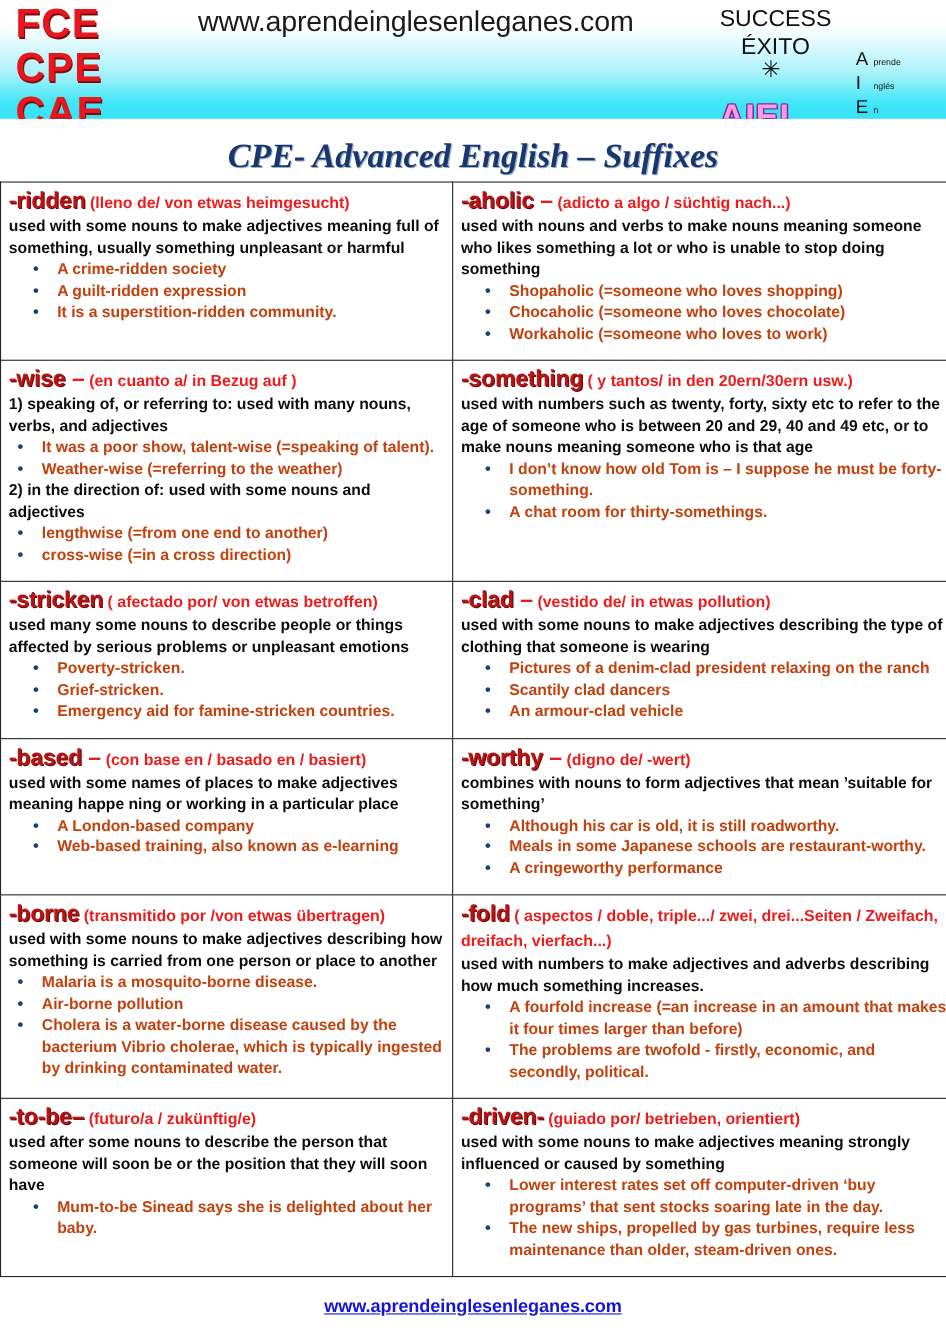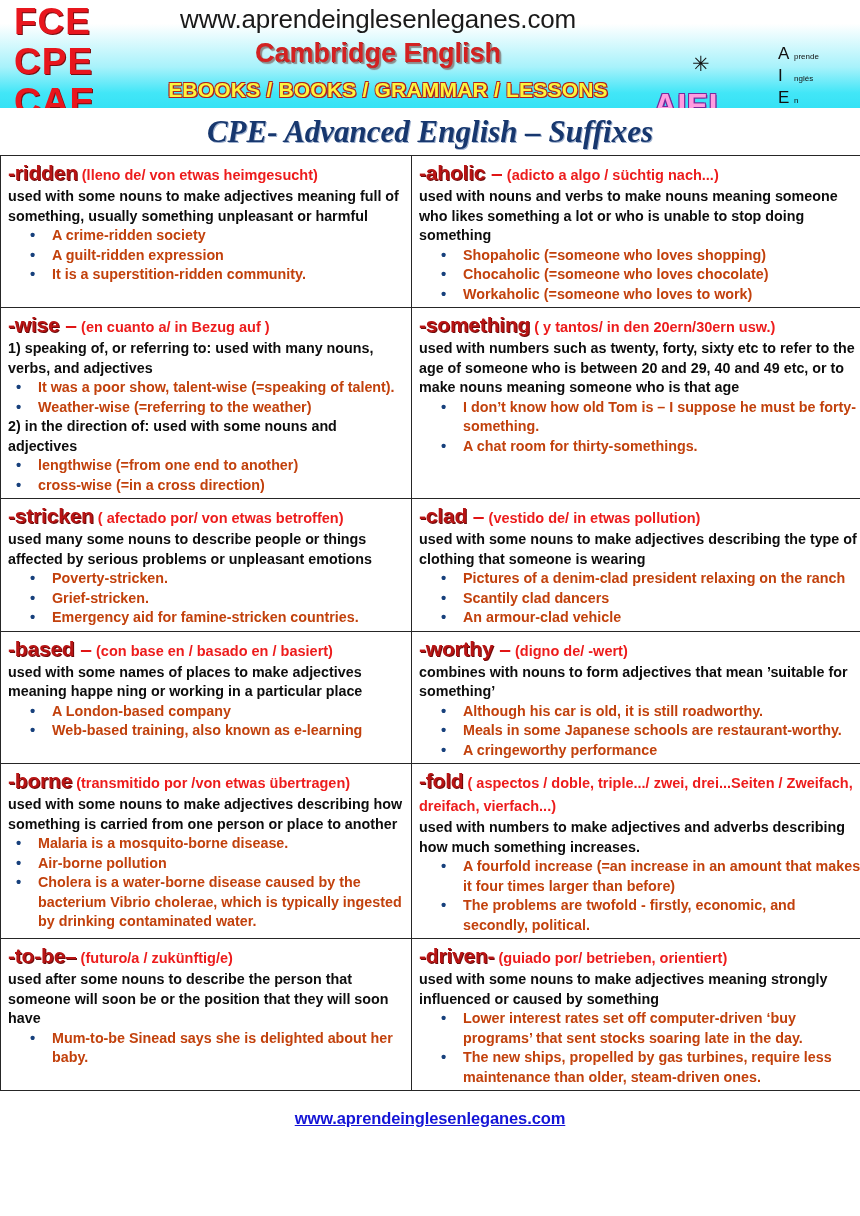--- a/index.html
+++ b/index.html
@@ -125,38 +125,38 @@
   }
 
   
   .page-title {
     width: 860px;
     text-align: center;
     font-size: 31px;
     font-weight: bold;
     font-style: italic;
     color: #17376e;
-    padding-top: 6px;
+    padding-top: 16px;
     padding-bottom: 5px;
     letter-spacing: 0px;
     text-shadow: 1px 1px 0 #9fb0cd;
     font-family: "Liberation Serif", serif;
   }
 
   
   .suffix-table {
     margin: 0 auto;
     width: 841px;
     border-collapse: collapse;
     table-layout: fixed;
   }
   .suffix-table td {
     border: 1.4px solid #262626;
     vertical-align: top;
-    padding: 5px 6px 3px 7px;
+    padding: 5px 6px 13px 7px;
   }
   .col-left  { width: 397px; }
   .col-right { width: 444px; }
 
   .cell-head {
     margin: 0 0 1px 0;
     line-height: 23px;
     white-space: normal;
   }
   .suffix-name {
@@ -230,23 +230,25 @@
 </head>
 <body>
 
 <div class="banner">
   <div class="banner-fce">
     <div>FCE</div>
     <div>CPE</div>
     <div>CAE</div>
   </div>
   <div class="banner-url">www.aprendeinglesenleganes.com</div>
-  <div class="banner-cambridge">Cambridge English</div>
   <div class="banner-lines">
-    <div>EBOOKS / BOOKS / GRAMMAR / LESSONS</div>
+  </div>
+  <div class="banner-success">
+    <div>SUCCESS</div>
+    <div>ÉXITO</div>
   </div>
   <div class="banner-star">✳</div>
   <div class="banner-aiel-big">AIEL</div>
   <div class="aiel-stack">
     <div class="aiel-row">
       <span class="aiel-cap">A</span>
       <span class="aiel-rest">prende</span>
     </div>
     <div class="aiel-row">
       <span class="aiel-cap">I</span>

